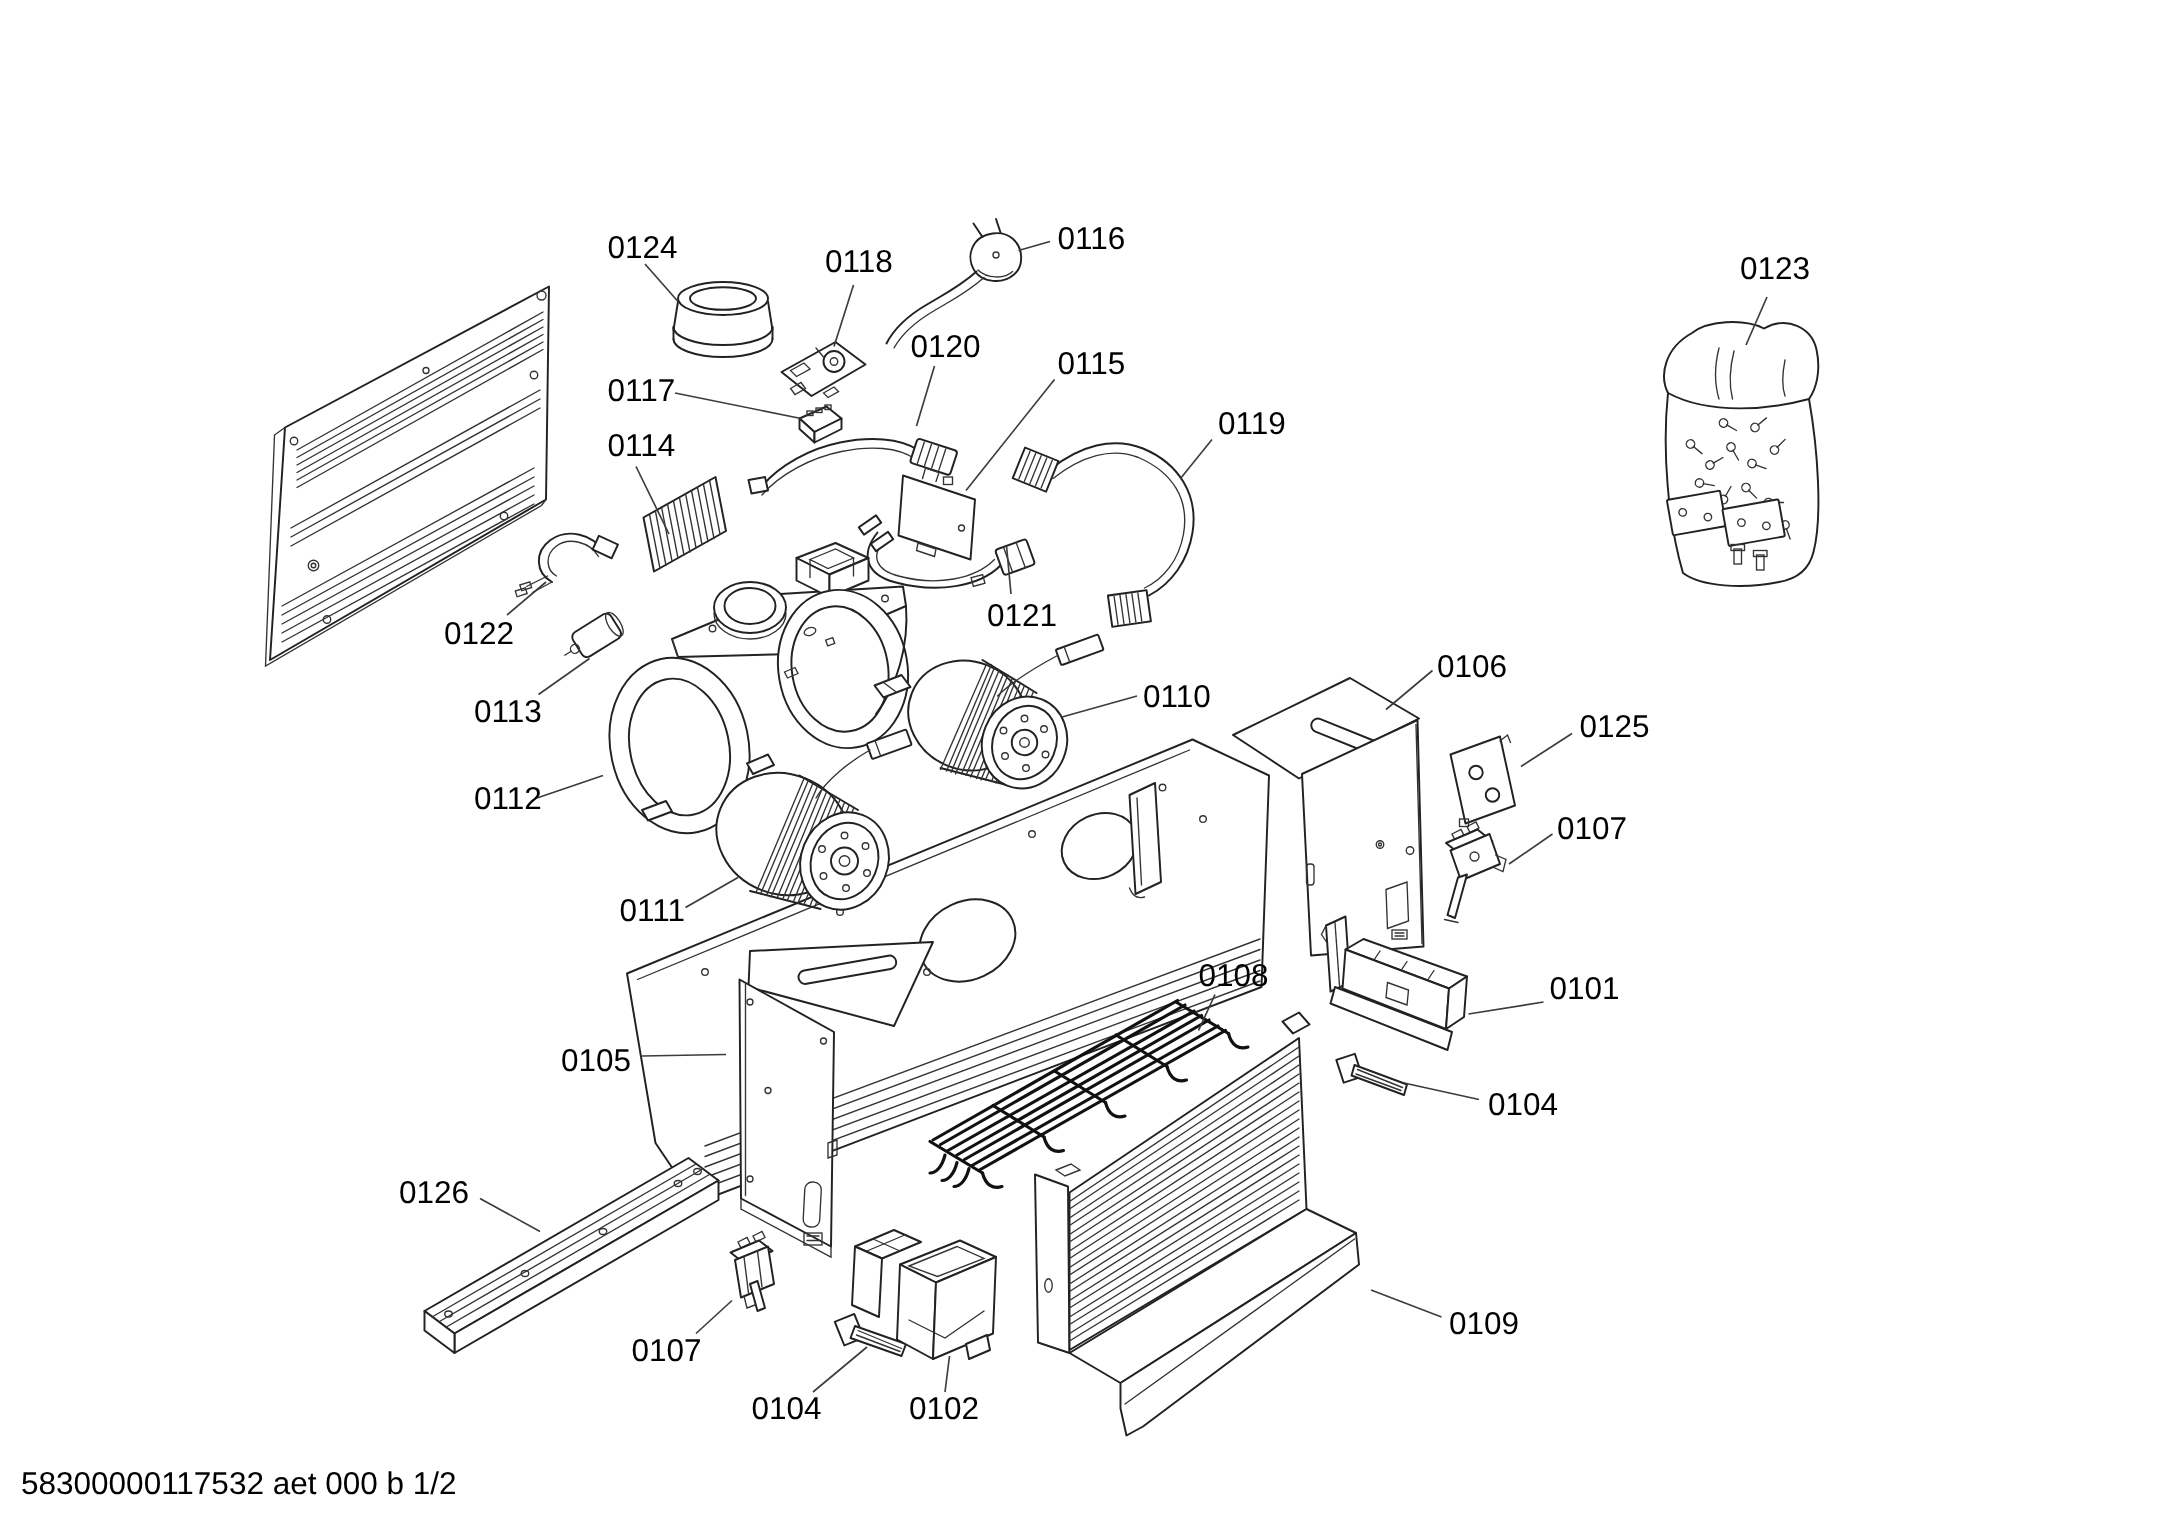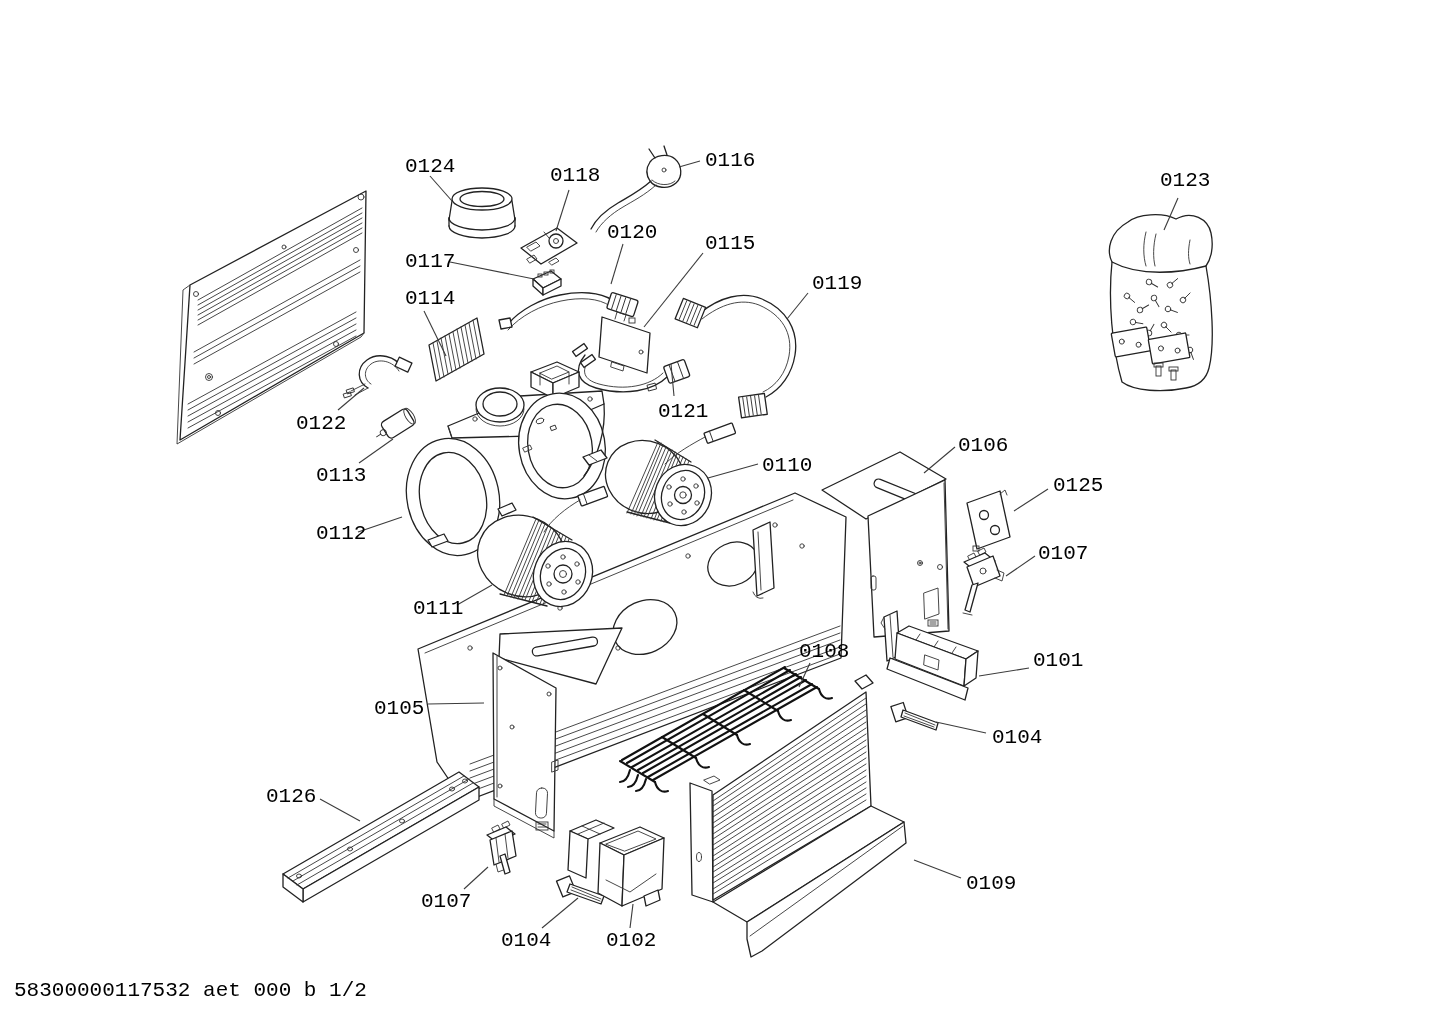--- a/index.html
+++ b/index.html
@@ -1,17 +1,17 @@
 <!DOCTYPE html>
 <html><head>
 <meta charset="utf-8">
 <style>
   html,body{margin:0;padding:0;background:#fff;}
   .stage{position:relative;width:1442px;height:1019px;background:#fff;overflow:hidden;
-         font-family:Liberation Mono, monospace;}
+         font-family:Liberation Sans, sans-serif;}
   svg{position:absolute;left:0;top:0;}
   .ln{fill:none;stroke:#222;stroke-width:1.3;stroke-linejoin:round;stroke-linecap:round;}
   .fw{fill:#fff;stroke:#222;stroke-width:1.3;stroke-linejoin:round;stroke-linecap:round;}
   .thin{fill:none;stroke:#333;stroke-width:0.9;stroke-linecap:round;}
   .dark{fill:none;stroke:#111;stroke-width:2.1;stroke-linecap:round;}
   .leader{stroke:#3c3c3c;stroke-width:1.1;}
   .lbl{font-size:21px;fill:#000;}
   .foot{font-size:21px;fill:#000;}
 </style>
 </head>

